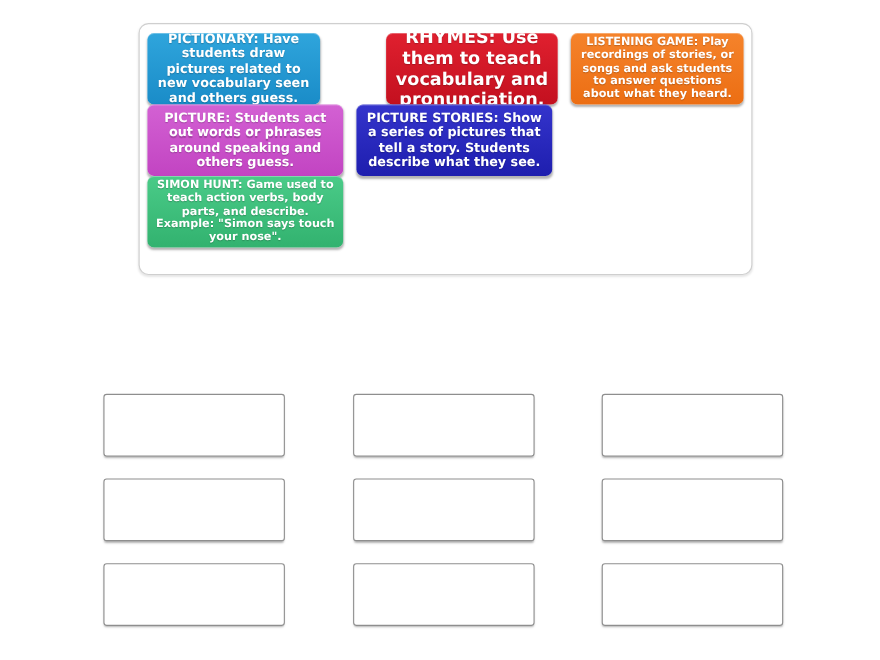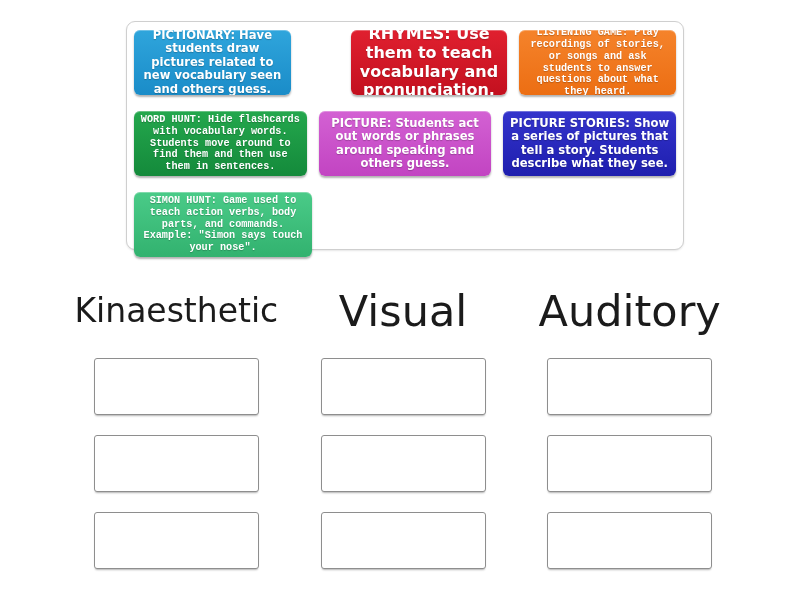--- a/index.html
+++ b/index.html
@@ -31,21 +31,21 @@
     background: #ffffff;
     border: 1px solid #cfcfcf;
     border-radius: 9px;
     box-shadow: 0 1px 2px rgba(0,0,0,0.10);
     padding: 8px 7px 7px 7px;
   }
 
   #card-rows {
     display: flex;
     flex-direction: column;
-    gap: 16px;
+    gap: 0;
   }
 
   .card-row {
     display: flex;
     flex-direction: row;
     gap: 12px;
   }
 
   .game-card {
     width: 178px;
@@ -69,21 +69,21 @@
     display: block;
     width: 100%;
     font-weight: 600;
   }
 
   .game-card .card-title {
     font-weight: 800;
   }
 
   
-  .fs-small  { font-size: 10.2px; font-family: Liberation Mono, monospace; }
+  .fs-small  { font-size: 10.2px; }
   .fs-medium { font-size: 11.6px; }
   .fs-large  { font-size: 16px; margin-left: 48px; }
 
   
   .c-blue     { background: linear-gradient(180deg,#2FA5DC 0%,#1A8CC8 100%); }
   .c-red      { background: linear-gradient(180deg,#E0202F 0%,#C3101F 100%); }
   .c-orange   { background: linear-gradient(180deg,#F5832B 0%,#EC6E13 100%); }
   .c-green    { background: linear-gradient(180deg,#24A74D 0%,#148A3B 100%); }
   .c-magenta  { background: linear-gradient(180deg,#D361D3 0%,#C244C2 100%); }
   .c-navy     { background: linear-gradient(180deg,#3434CC 0%,#1E1EAE 100%); }
@@ -156,66 +156,58 @@
         </div>
 
         <div class="game-card c-orange fs-small">
           <span class="card-text"><span class="card-title">LISTENING GAME:</span><span class="card-body"> Play recordings of stories, or songs and ask students to answer questions about what they heard.</span></span>
         </div>
 
       </div>
 
       <div class="card-row">
 
-        <div class="game-card c-green fs-small">
-          <span class="card-text"><span class="card-title">WORD HUNT:</span><span class="card-body"> Hide flashcards with vocabulary words. Students move around to find them and then use them in sentences.</span></span>
-        </div>
 
         <div class="game-card c-magenta fs-medium">
           <span class="card-text"><span class="card-title">PICTURE:</span><span class="card-body"> Students act out words or phrases around speaking and others guess.</span></span>
         </div>
 
         <div class="game-card c-navy fs-medium">
           <span class="card-text"><span class="card-title">PICTURE STORIES:</span><span class="card-body"> Show a series of pictures that tell a story. Students describe what they see.</span></span>
         </div>
 
       </div>
 
       <div class="card-row">
 
         <div class="game-card c-mint fs-small">
-          <span class="card-text"><span class="card-title">SIMON HUNT:</span><span class="card-body"> Game used to teach action verbs, body parts, and commands. Example: "Simon says touch your nose".</span></span>
+          <span class="card-text"><span class="card-title">SIMON HUNT:</span><span class="card-body"> Game used to teach action verbs, body parts, and describe. Example: "Simon says touch your nose".</span></span>
         </div>
 
       </div>
 
     </div>
   </div>
 
-  <div id="columns-headings">
-    <div class="col-heading heading-sm">Kinaesthetic</div>
-    <div class="col-heading heading-lg">Visual</div>
-    <div class="col-heading heading-lg">Auditory</div>
+
+  <div id="drop-grid">
+
+    <div class="drop-column">
+      <div class="drop-zone"></div>
+      <div class="drop-zone"></div>
+      <div class="drop-zone"></div>
+    </div>
+
+    <div class="drop-column">
+      <div class="drop-zone"></div>
+      <div class="drop-zone"></div>
+      <div class="drop-zone"></div>
+    </div>
+
+    <div class="drop-column">
+      <div class="drop-zone"></div>
+      <div class="drop-zone"></div>
+      <div class="drop-zone"></div>
+    </div>
+
   </div>
 
-  <div id="drop-grid">
-
-    <div class="drop-column">
-      <div class="drop-zone"></div>
-      <div class="drop-zone"></div>
-      <div class="drop-zone"></div>
-    </div>
-
-    <div class="drop-column">
-      <div class="drop-zone"></div>
-      <div class="drop-zone"></div>
-      <div class="drop-zone"></div>
-    </div>
-
-    <div class="drop-column">
-      <div class="drop-zone"></div>
-      <div class="drop-zone"></div>
-      <div class="drop-zone"></div>
-    </div>
-
-  </div>
-
 </div>
 
 </body></html>

